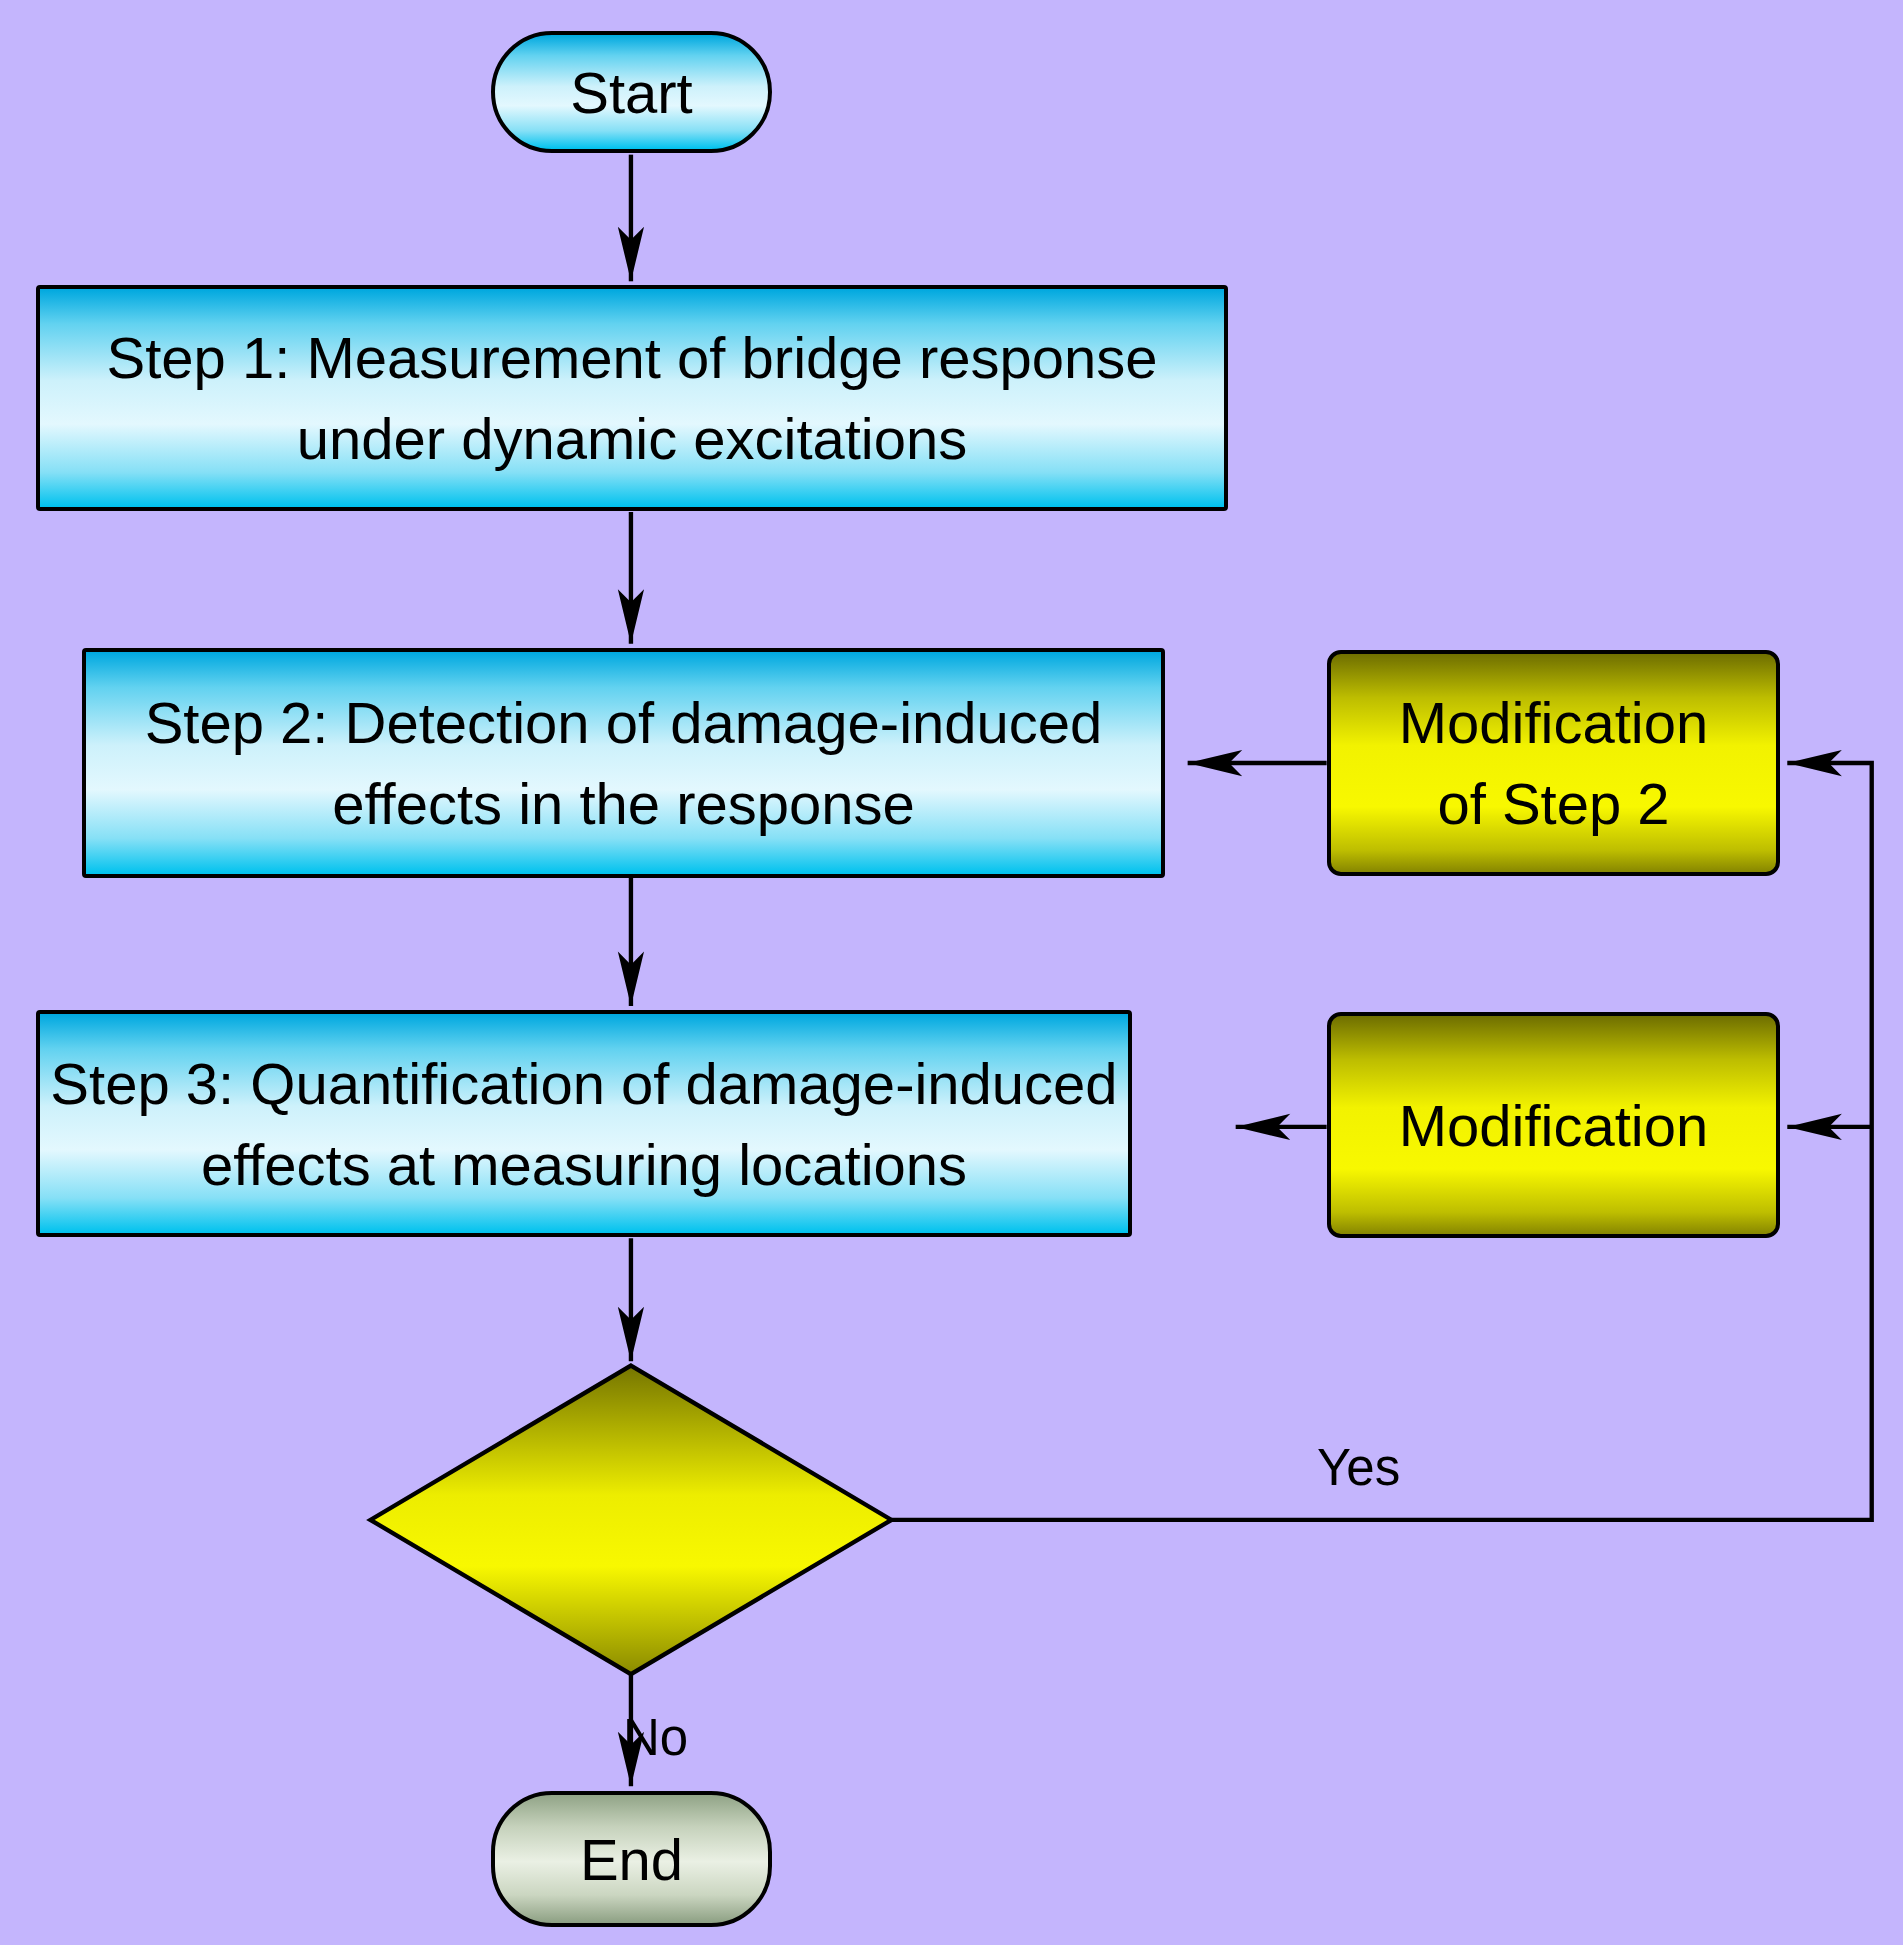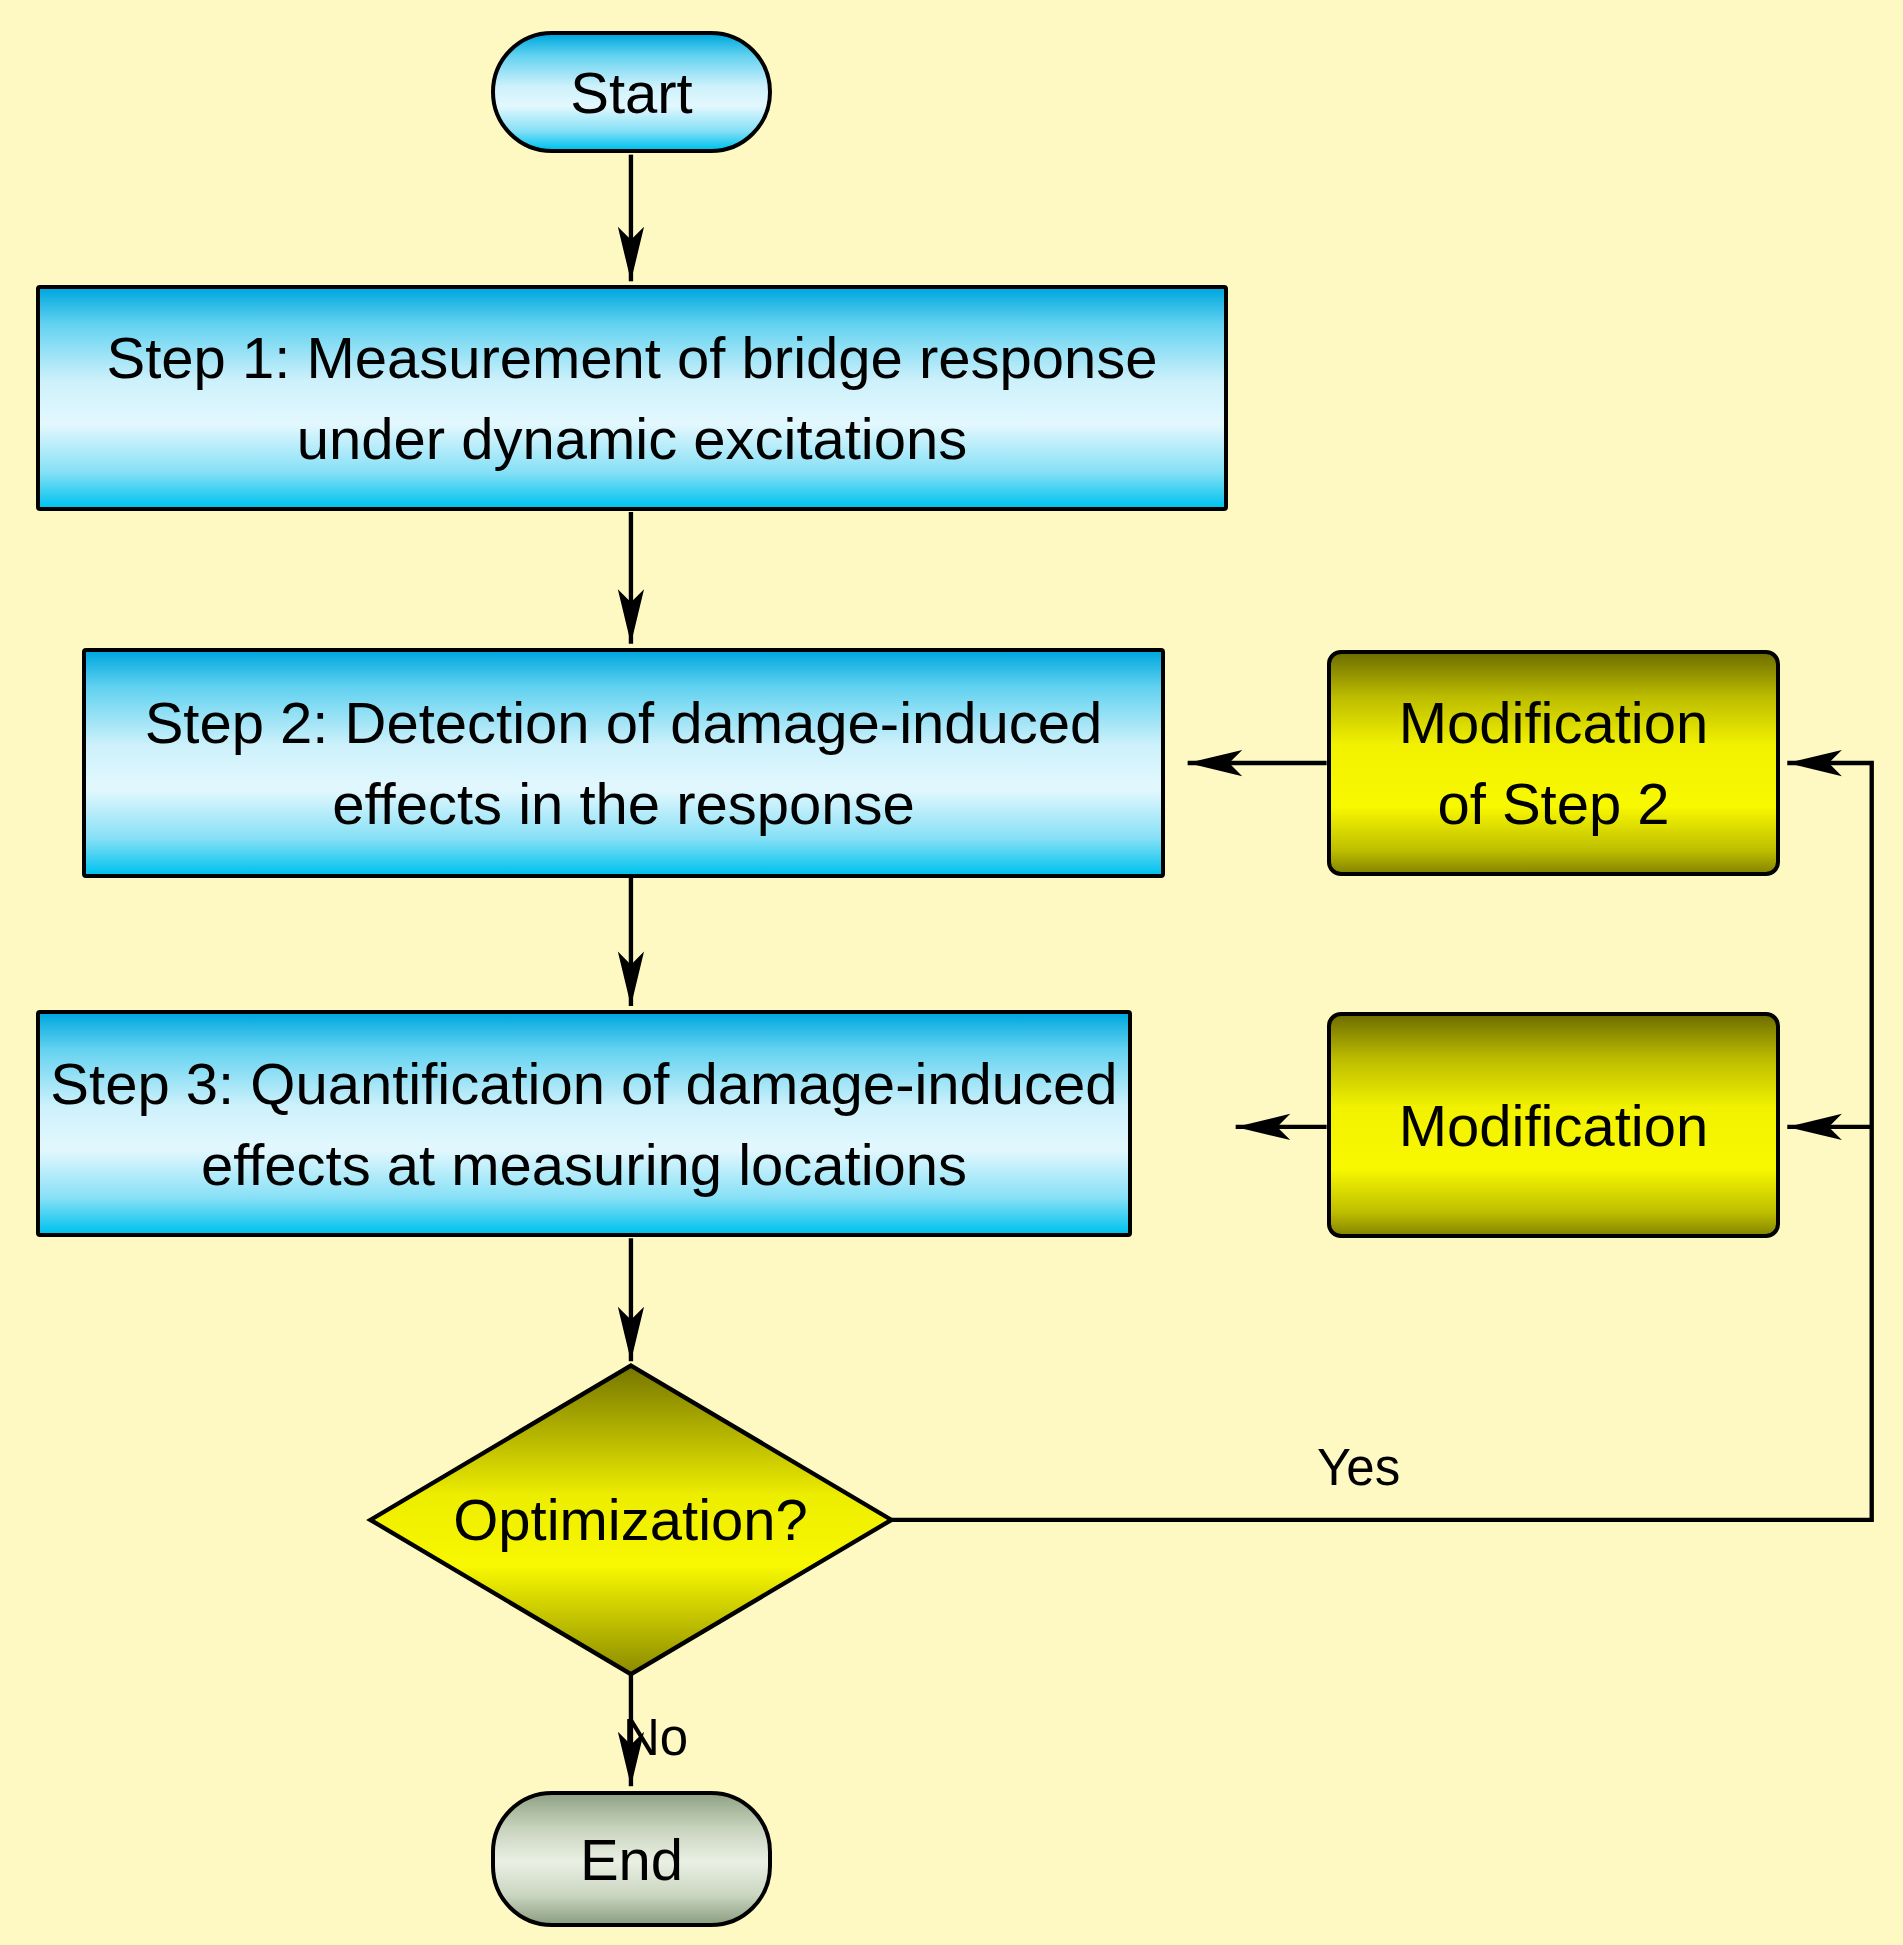--- a/index.html
+++ b/index.html
@@ -4,21 +4,21 @@
 <style>
   html, body {
     margin: 0;
     padding: 0;
     background: #ffffff;
   }
   #canvas {
     position: relative;
     width: 1903px;
     height: 1946px;
-    background: #fef9c3;
+    background: #c4b5fd;
     font-family: "Liberation Sans", "DejaVu Sans", sans-serif;
     color: #000000;
     overflow: hidden;
   }
   #connector-layer {
     position: absolute;
     left: 0; top: 0;
     width: 1903px;
     height: 1946px;
   }
@@ -141,23 +141,20 @@
 
   <div id="mod2-node" class="node modification">
     <span>Modification</span>
     <span>of Step 2</span>
   </div>
 
   <div id="mod3-node" class="node modification">
     <span>Modification</span>
   </div>
 
-  <div id="decision-label">
-    <span>Optimization?</span>
-  </div>
 
   <div id="end-node" class="node terminator end-fill">
     <span>End</span>
   </div>
 
   <div id="yes-label" class="edge-label">Yes</div>
 
   <div id="no-label" class="edge-label">No</div>
 
 </div>

